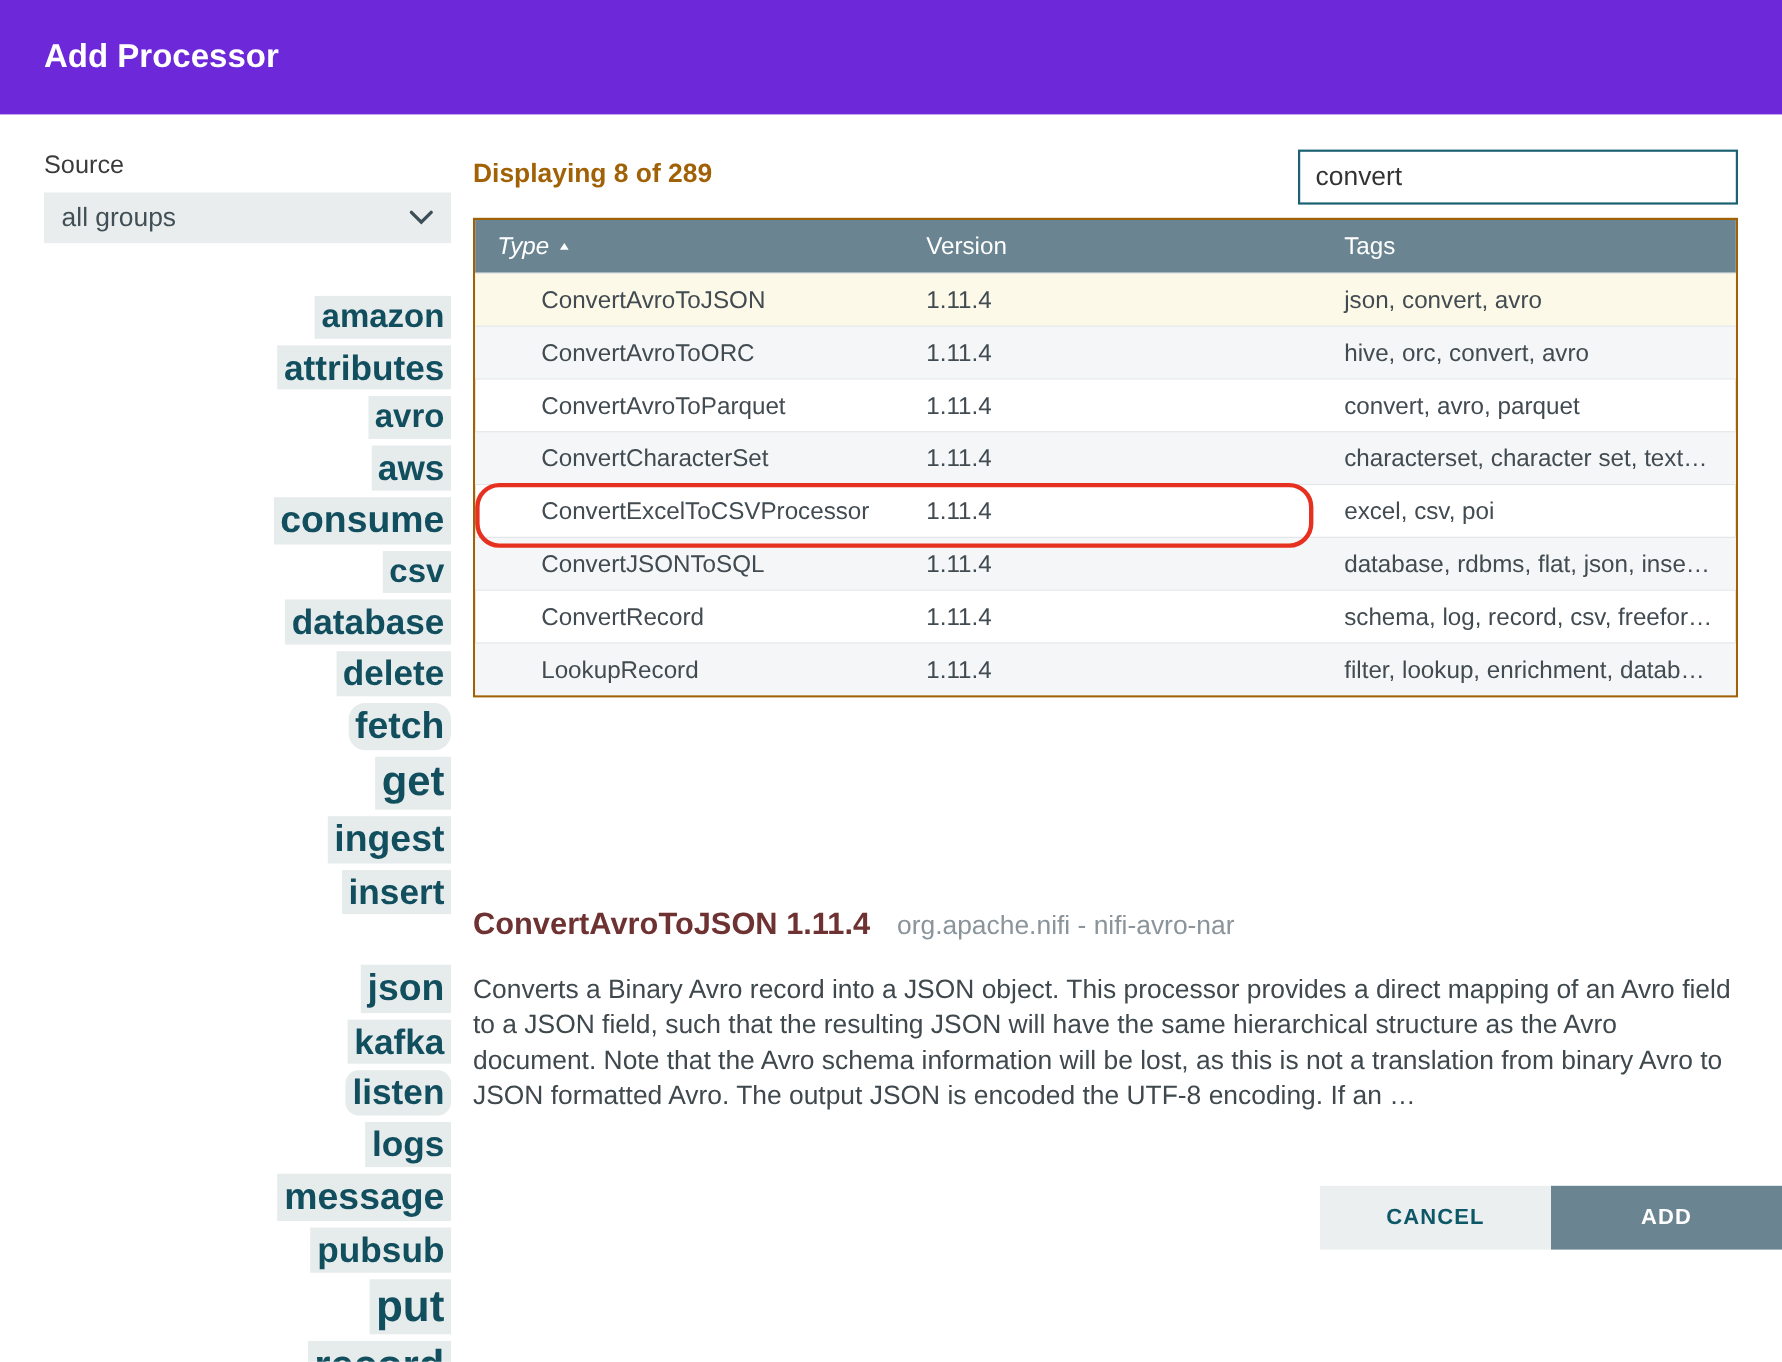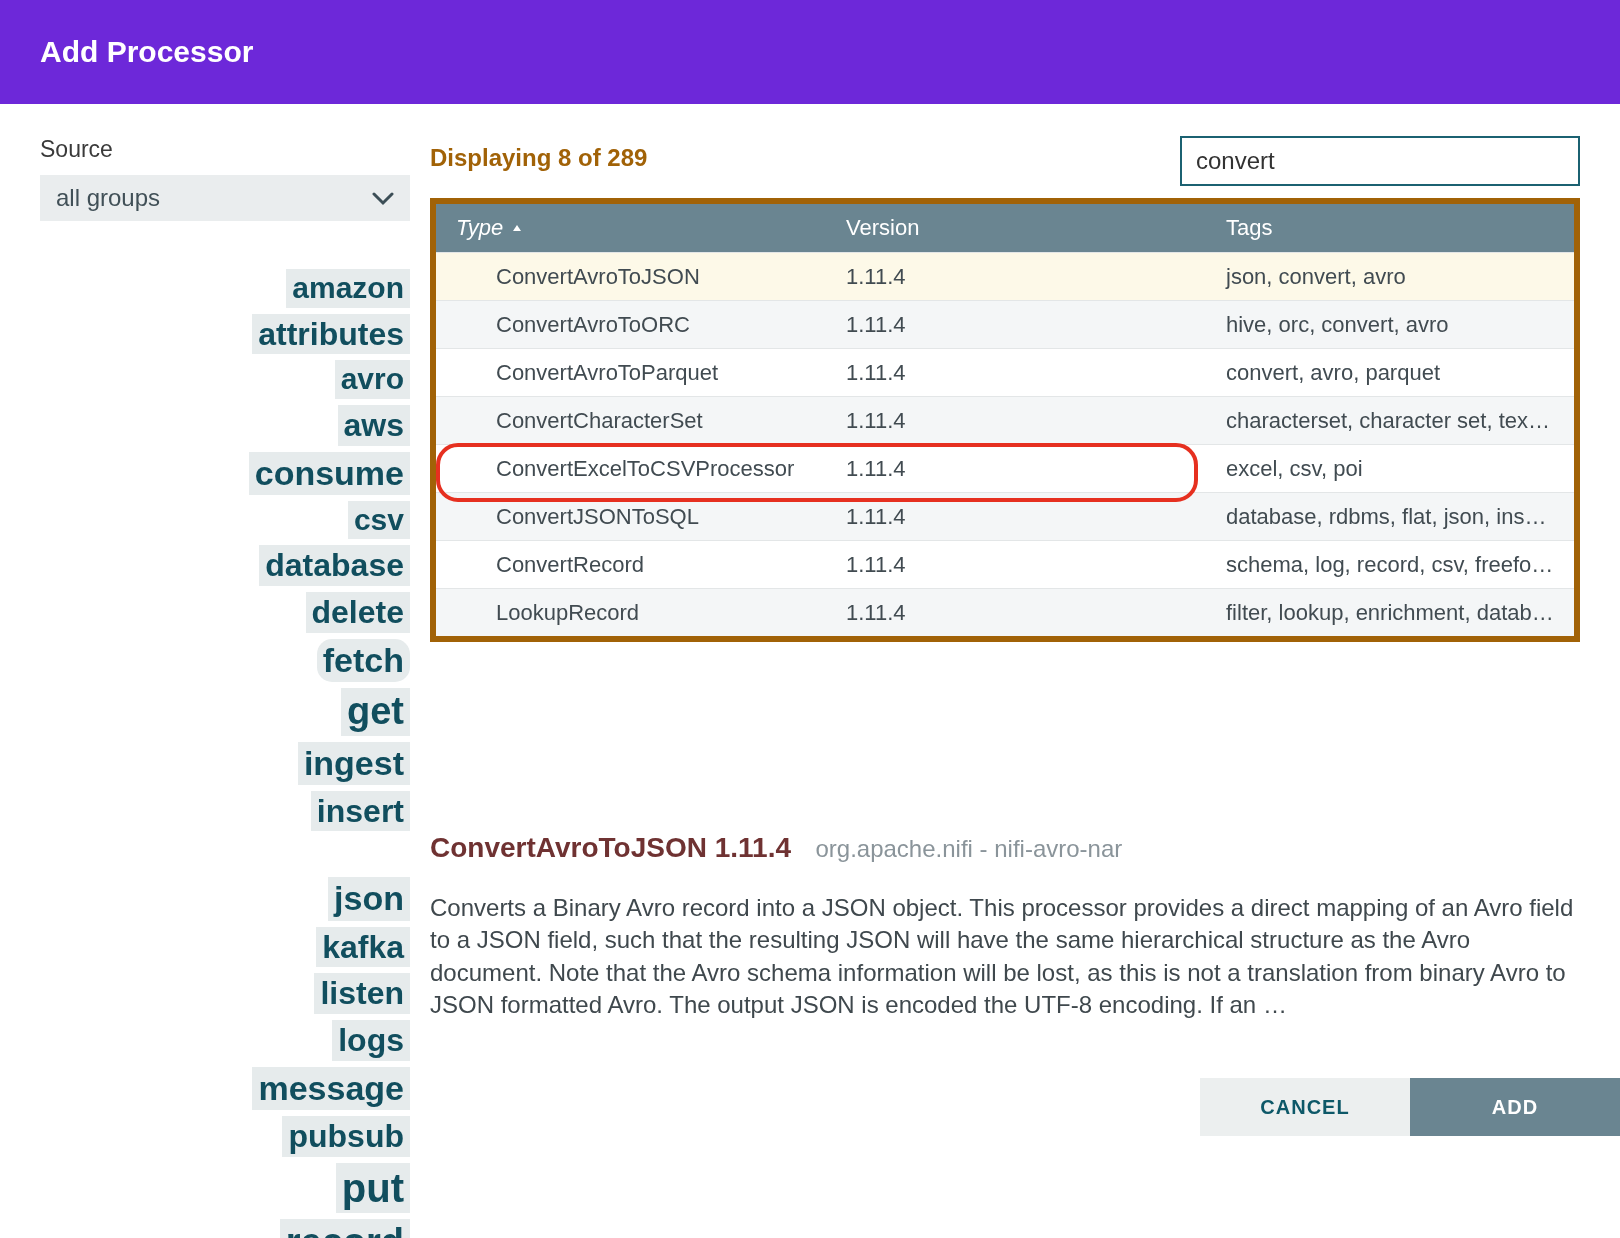--- a/index.html
+++ b/index.html
@@ -87,21 +87,21 @@
   .filter-input {
     border: 2px solid #1b6171;
     height: 50px;
     width: 400px;
     font-size: 24px;
     padding: 0 14px;
     color: #333;
   }
   .table {
     width: 100%;
-    border: 6px solid #a16207;
+    border: 2px solid #a16207;
   }
   .thead {
     background: #6a8591;
     color: #fff;
     display: flex;
     height: 48px;
     align-items: center;
     font-size: 22px;
   }
   .th { padding: 0 20px; }
@@ -212,21 +212,21 @@
         <span class="tag" style="font-size: 34px;">consume</span>
         <span class="tag" style="font-size: 30px;">csv</span>
         <span class="tag" style="font-size: 32px;">database</span>
         <span class="tag" style="font-size: 32px;">delete</span>
         <span class="tag" style="font-size: 34px; border-radius: 15px;">fetch</span>
         <span class="tag" style="font-size: 38px;">get</span>
         <span class="tag" style="font-size: 34px;">ingest</span>
         <span class="tag" style="font-size: 32px;">insert</span>
         <span class="tag" style="font-size: 34px; margin-top: 40px;">json</span>
         <span class="tag" style="font-size: 32px;">kafka</span>
-        <span class="tag" style="font-size: 32px;">listen</span>
+        <span class="tag" style="font-size: 32px; border-radius: 12px;">listen</span>
         <span class="tag" style="font-size: 32px;">logs</span>
         <span class="tag" style="font-size: 34px;">message</span>
         <span class="tag" style="font-size: 32px;">pubsub</span>
         <span class="tag" style="font-size: 40px;">put</span>
         <span class="tag" style="font-size: 38px;">record</span>
         <span class="tag" style="font-size: 32px;">restricted</span>
         <span class="tag" style="font-size: 32px;">send</span>
         <span class="tag" style="font-size: 34px;">source</span>
         <span class="tag" style="font-size: 32px;">text</span>
         <span class="tag" style="font-size: 34px;">update</span>

